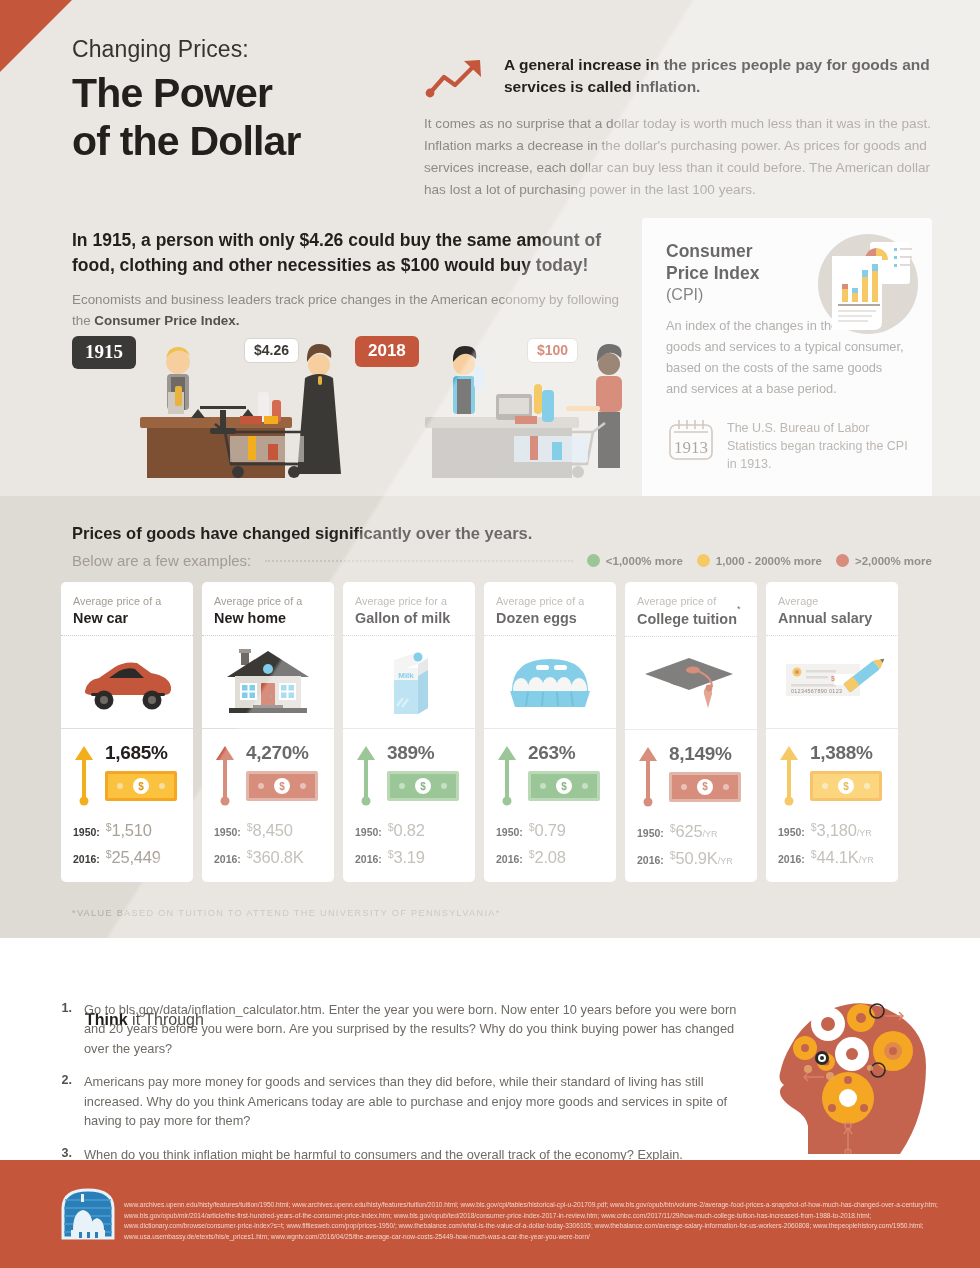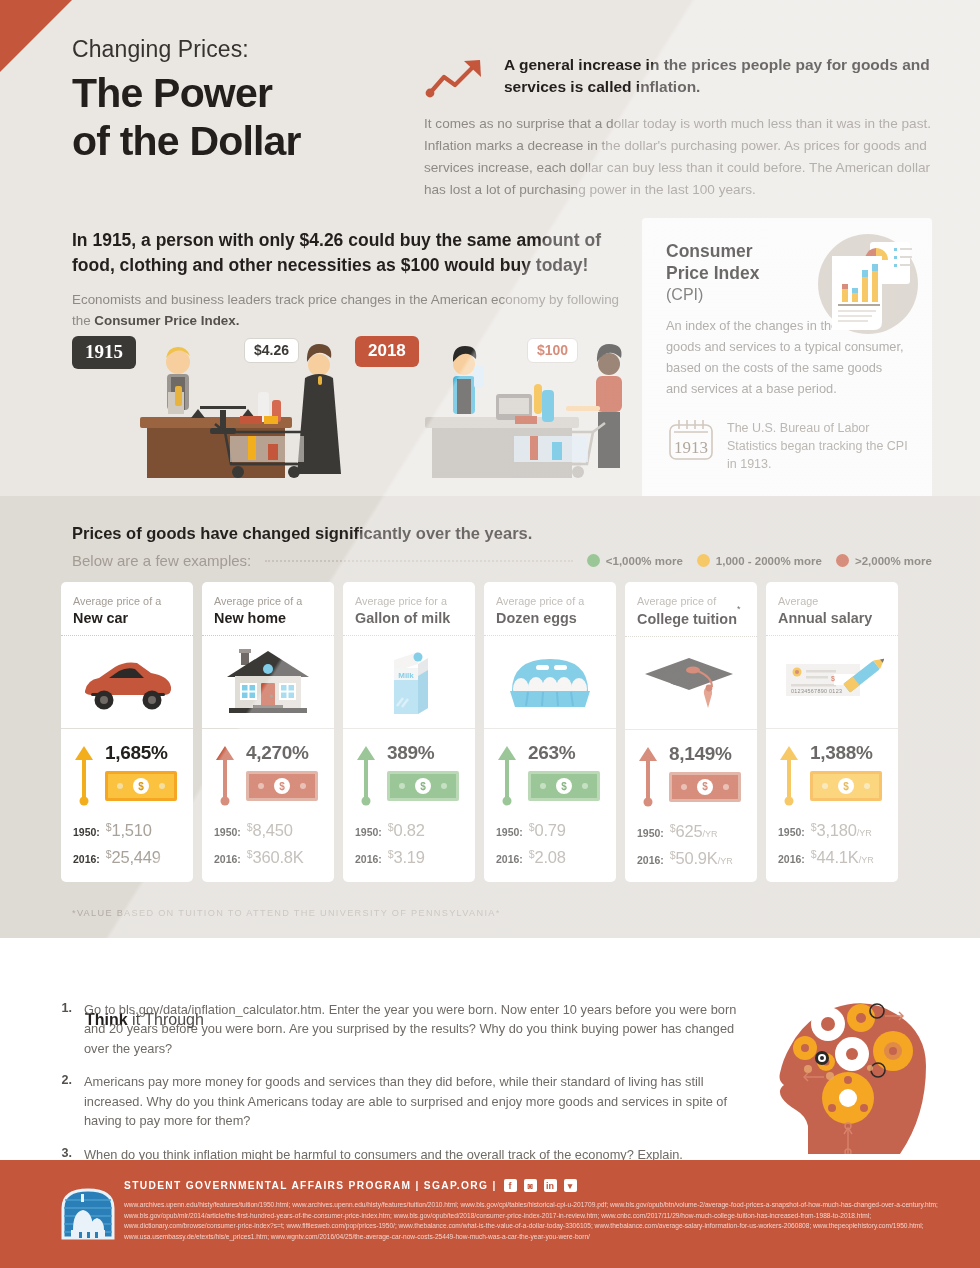--- a/index.html
+++ b/index.html
@@ -630,21 +630,21 @@
 
   <div class="think-band"></div>
   <div class="think-title"><b>Think</b><span> it Through</span></div>
   <div class="think-list">
     <div class="ti">
       <div class="ti-num">1.</div>
       <div class="ti-txt">Go to bls.gov/data/inflation_calculator.htm. Enter the year you were born. Now enter 10 years before you were born and 20 years before you were born. Are you surprised by the results? Why do you think buying power has changed over the years?</div>
     </div>
     <div class="ti">
       <div class="ti-num">2.</div>
-      <div class="ti-txt">Americans pay more money for goods and services than they did before, while their standard of living has still increased. Why do you think Americans today are able to surprised and enjoy more goods and services in spite of having to pay more for them?</div>
+      <div class="ti-txt">Americans pay more money for goods and services than they did before, while their standard of living has still increased. Why do you think Americans today are able to purchase and enjoy more goods and services in spite of having to pay more for them?</div>
     </div>
     <div class="ti">
       <div class="ti-num">3.</div>
       <div class="ti-txt">When do you think inflation might be harmful to consumers and the overall track of the economy? Explain.</div>
     </div>
   </div>
   <svg class="brain" viewBox="0 0 210 178">
     <path d="M60 178 V150 q-2 -10 -12 -16 q-10 -6 -14 -12 q-5 -8 2 -13 q-6 -4 -4 -12 q3 -14 10 -26 Q57 42 86 32 q34 -12 62 6 q30 18 30 52 q0 50 -26 88z" fill="#c4644f"></path>
     <g>
       <circle cx="80" cy="48" r="17" fill="#fff"></circle>
@@ -703,23 +703,16 @@
     <path d="M16 44 q0 -18 10 -20 q10 2 10 20z" fill="#e9f2f8"></path>
     <rect x="24" y="8" width="3" height="8" fill="#e9f2f8"></rect>
     <path d="M33 44 q0 -10 7 -12 q7 2 7 12z" fill="#e9f2f8"></path>
     <rect x="14" y="44" width="34" height="8" fill="#e9f2f8"></rect>
     <g fill="#2a7fb8">
         <rect x="22" y="46" width="3" height="6"></rect>
         <rect x="30" y="46" width="3" height="6"></rect>
         <rect x="38" y="46" width="3" height="6"></rect>
       </g>
   </svg>
-  <div class="footer-top">
-    <span class="ftxt">STUDENT GOVERNMENTAL AFFAIRS PROGRAM | SGAP.ORG |</span>
-    <span class="soc">f</span>
-    <span class="soc">◙</span>
-    <span class="soc">in</span>
-    <span class="soc">▾</span>
-  </div>
   <div class="sources">www.archives.upenn.edu/histy/features/tuition/1950.html; www.archives.upenn.edu/histy/features/tuition/2010.html; www.bls.gov/cpi/tables/historical-cpi-u-201709.pdf; www.bls.gov/opub/btn/volume-2/average-food-prices-a-snapshot-of-how-much-has-changed-over-a-century.htm; www.bls.gov/opub/mlr/2014/article/the-first-hundred-years-of-the-consumer-price-index.htm; www.bls.gov/opub/ted/2018/consumer-price-index-2017-in-review.htm; www.cnbc.com/2017/11/29/how-much-college-tuition-has-increased-from-1988-to-2018.html; www.dictionary.com/browse/consumer-price-index?s=t; www.fiftiesweb.com/pop/prices-1950/; www.thebalance.com/what-is-the-value-of-a-dollar-today-3306105; www.thebalance.com/average-salary-information-for-us-workers-2060808; www.thepeoplehistory.com/1950.html; www.usa.usembassy.de/etexts/his/e_prices1.htm; www.wgntv.com/2016/04/25/the-average-car-now-costs-25449-how-much-was-a-car-the-year-you-were-born/</div>
 
   <div class="sheen"></div>
 </div>
 
 </body></html>

